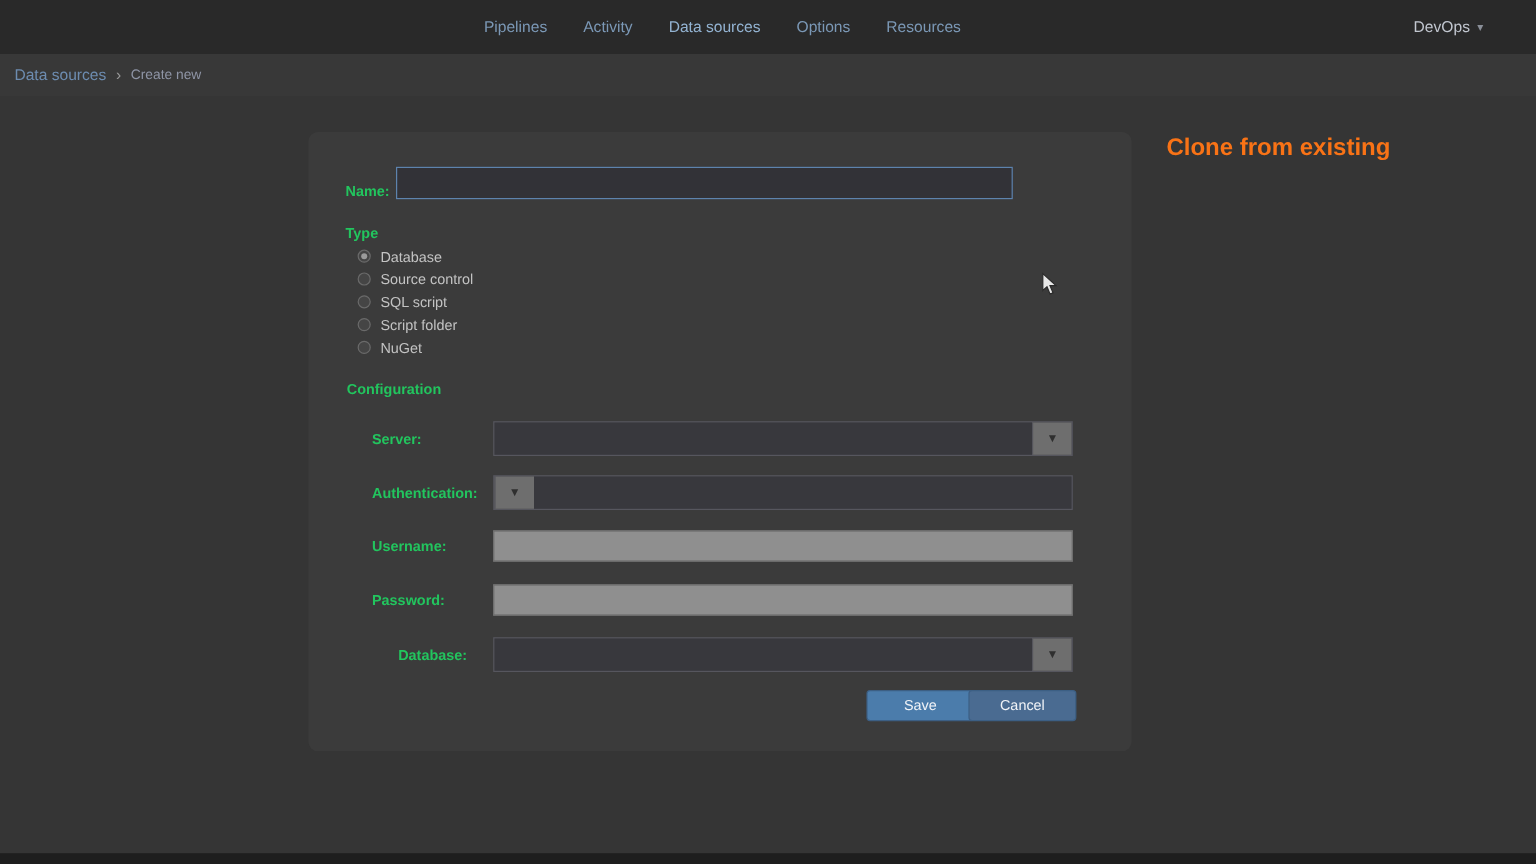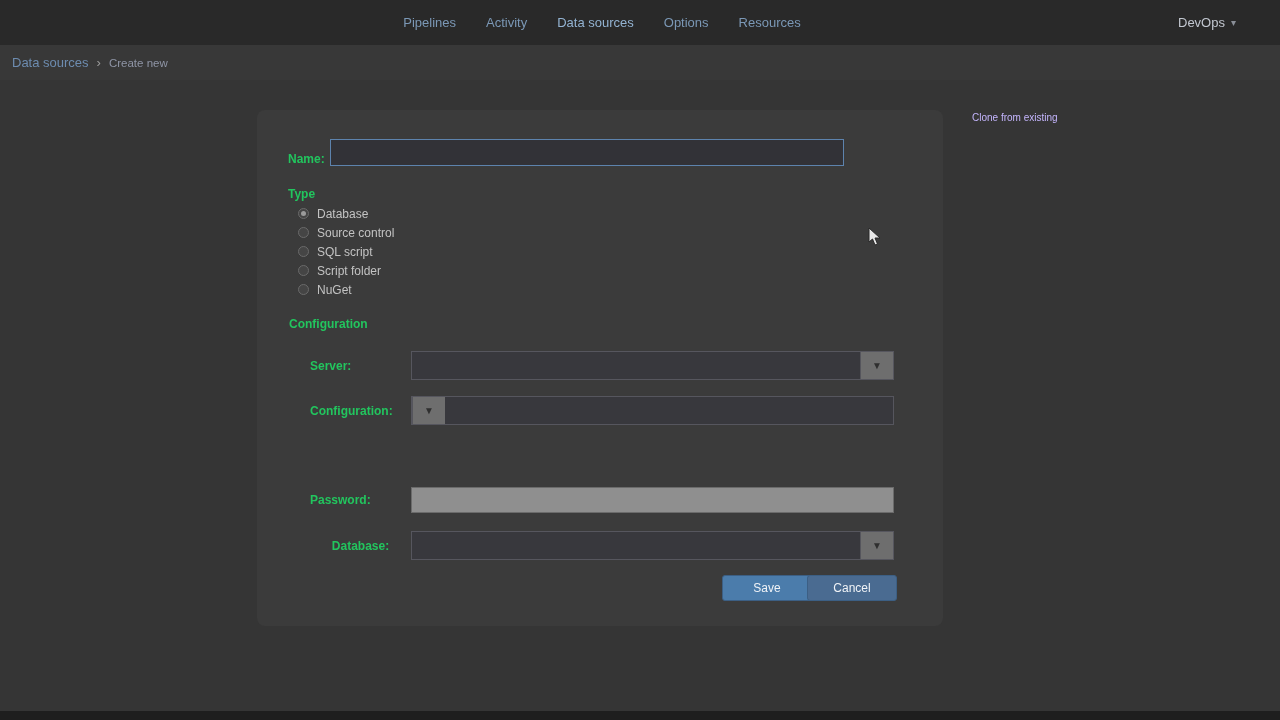--- a/index.html
+++ b/index.html
@@ -104,21 +104,21 @@
     border:1px solid #3c5f84; border-radius:3px;
     color:#f0f3f7; font-size:12px; cursor:pointer;
     font-family:"Liberation Sans", sans-serif;
   }
   .btn-save { left:449px; background:#4b7cab;margin-left:16px; }
   .btn-cancel { left:550px; background:#4a6b91; }
 
   
   .clone-heading {
     position:absolute; left:972px; top:112px;
-    font-size:10px; font-weight:400; color:#c4b5fd;
+    font-size:20px; font-weight:700; color:#f97316;
   }
 
   
   .bottom-strip {
     position:absolute; left:0; bottom:0; width:1280px; height:9px;
     background:#1e1e1e;
   }
   .cursor {
     position:absolute; left:868px; top:227px; width:14px; height:20px;
     pointer-events:none;
@@ -181,26 +181,30 @@
 
   <div class="field-row row-server">
     <span class="field-label">Server:</span>
     <div class="dropdown">
       <span class="dropdown-value"></span>
       <span class="dropdown-btn">▼</span>
     </div>
   </div>
 
   <div class="field-row row-auth">
-    <span class="field-label">Configuration:</span>
+    <span class="field-label">Authentication:</span>
     <div class="dropdown">
       <span class="dropdown-btn">▼</span>
     </div>
   </div>
 
+  <div class="field-row row-username">
+    <span class="field-label">Username:</span>
+    <input class="text-input" type="text" value="" style="">
+  </div>
 
   <div class="field-row row-password">
     <span class="field-label">Password:</span>
     <input class="text-input" type="password" value="" style="">
   </div>
 
   <div class="field-row row-database">
     <span class="field-label">Database:</span>
     <div class="dropdown">
       <span class="dropdown-value"></span>

